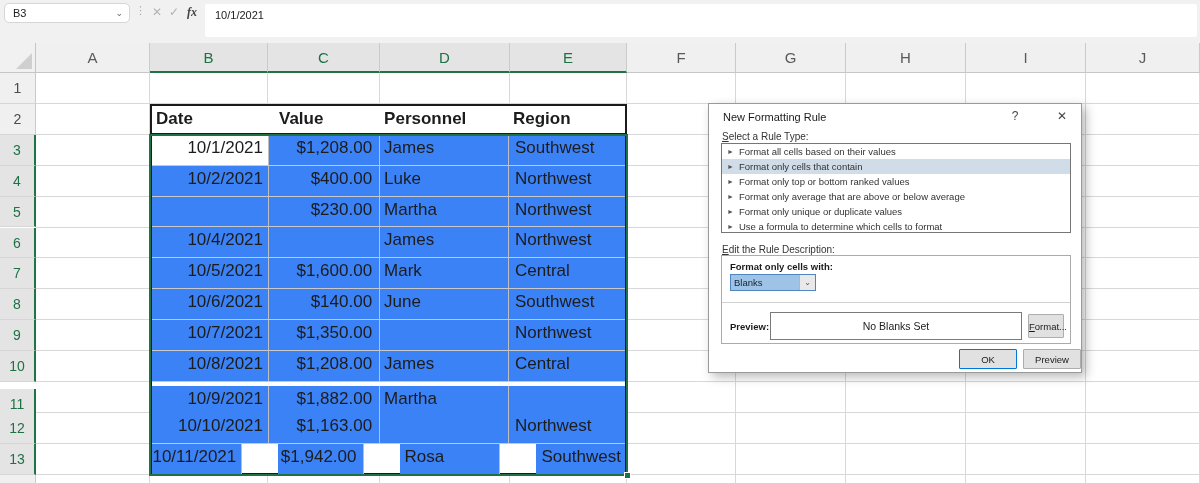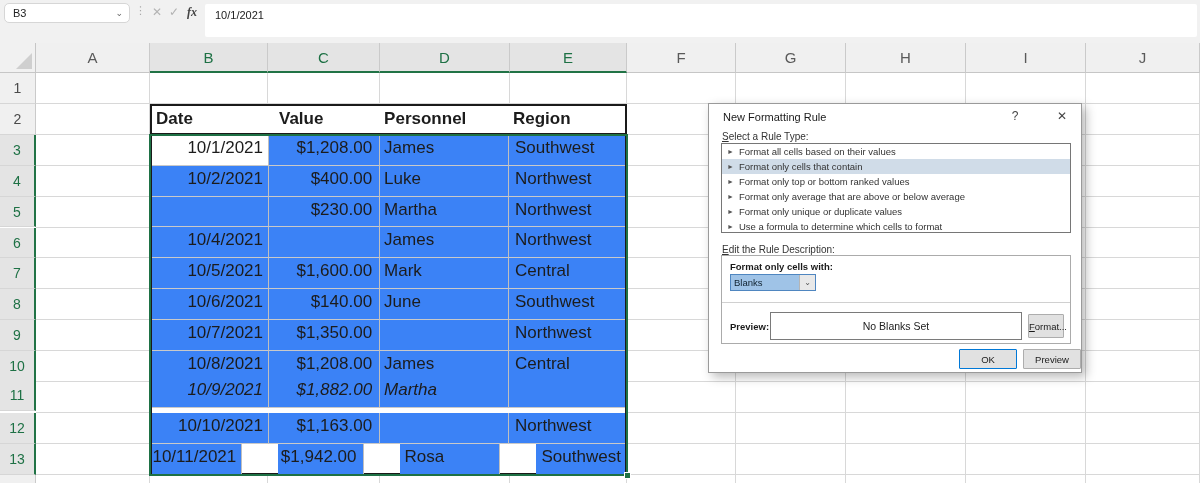--- a/index.html
+++ b/index.html
@@ -122,21 +122,21 @@
         <div class="row-h" style="top: 30px; height: 30.9px; line-height: 30.9px;">1</div>
         <div class="row-h" style="top: 60.9px; height: 30.9px; line-height: 30.9px;">2</div>
         <div class="row-h sel" style="top: 91.8px; height: 30.9px; line-height: 30.9px;">3</div>
         <div class="row-h sel" style="top: 122.7px; height: 30.9px; line-height: 30.9px;">4</div>
         <div class="row-h sel" style="top: 153.6px; height: 30.9px; line-height: 30.9px;">5</div>
         <div class="row-h sel" style="top: 184.5px; height: 30.9px; line-height: 30.9px;">6</div>
         <div class="row-h sel" style="top: 215.4px; height: 30.9px; line-height: 30.9px;">7</div>
         <div class="row-h sel" style="top: 246.3px; height: 30.9px; line-height: 30.9px;">8</div>
         <div class="row-h sel" style="top: 277.2px; height: 30.9px; line-height: 30.9px;">9</div>
         <div class="row-h sel" style="top: 308.1px; height: 30.9px; line-height: 30.9px;">10</div>
-        <div class="row-h sel" style="top: 337px; height: 30.9px; line-height: 30.9px;">11</div>
+        <div class="row-h sel" style="top: 346px; height: 30.9px; line-height: 30.9px;">11</div>
         <div class="row-h sel" style="top: 369.9px; height: 30.9px; line-height: 30.9px;">12</div>
         <div class="row-h sel" style="top: 400.8px; height: 30.9px; line-height: 30.9px;">13</div>
         <div class="row-h" style="top: 431.7px; height: 30.9px; line-height: 30.9px;">14</div>
       </div>
     <div id="gridlines">
         <div class="vline" style="left: 149px; top: 30px; height: 410px;"></div>
         <div class="vline" style="left: 267px; top: 30px; height: 410px;"></div>
         <div class="vline" style="left: 379px; top: 30px; height: 410px;"></div>
         <div class="vline" style="left: 509px; top: 30px; height: 410px;"></div>
         <div class="vline" style="left: 626px; top: 30px; height: 410px;"></div>
@@ -208,21 +208,21 @@
             <div class="tcell al-r" style="width: 112px; padding-right: 7px;">$1,350.00</div>
             <div class="tcell al-l" style="width: 130px; padding-left: 4px;"></div>
             <div class="tcell al-l" style="width: 117px; padding-left: 6px;">Northwest</div>
           </div>
           <div class="trow data" style="top: 245.2px; height: 30.9px;">
             <div class="tcell al-r" style="width: 118px; padding-right: 5px;">10/8/2021</div>
             <div class="tcell al-r" style="width: 112px; padding-right: 7px;">$1,208.00</div>
             <div class="tcell al-l" style="width: 130px; padding-left: 4px;">James</div>
             <div class="tcell al-l" style="width: 117px; padding-left: 6px;">Central</div>
           </div>
-          <div class="trow data" style="top: 271px; height: 30.9px; font-style: italic;">
+          <div class="trow data" style="top: 280px; height: 30.9px;">
             <div class="tcell al-r" style="width: 118px; padding-right: 5px;">10/9/2021</div>
             <div class="tcell al-r" style="width: 112px; padding-right: 7px;">$1,882.00</div>
             <div class="tcell al-l" style="width: 130px; padding-left: 4px;">Martha</div>
             <div class="tcell al-l" style="width: 117px; padding-left: 6px;"></div>
           </div>
           <div class="trow data" style="top: 307px; height: 30.9px;">
             <div class="tcell al-r" style="width: 118px; padding-right: 5px;">10/10/2021</div>
             <div class="tcell al-r" style="width: 112px; padding-right: 7px;">$1,163.00</div>
             <div class="tcell al-l" style="width: 130px; padding-left: 4px;"></div>
             <div class="tcell al-l" style="width: 117px; padding-left: 6px;">Northwest</div>

